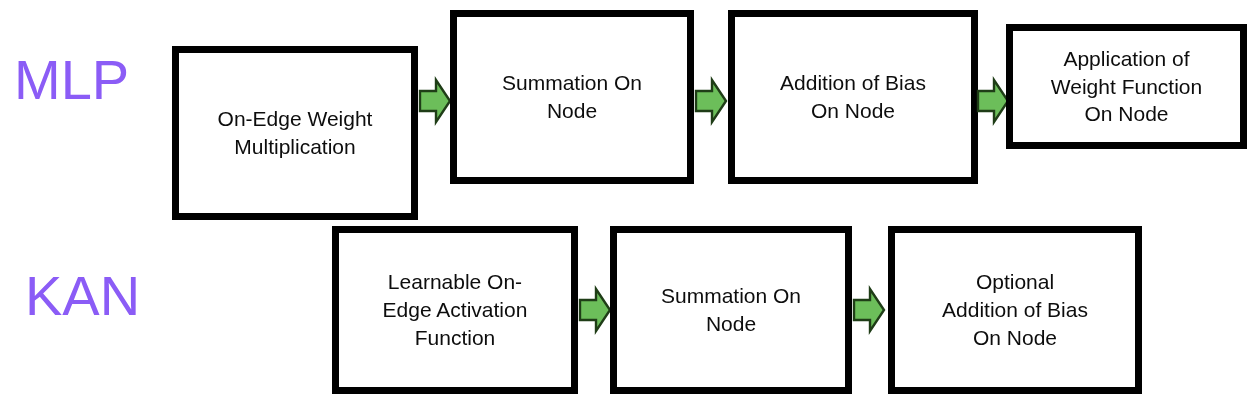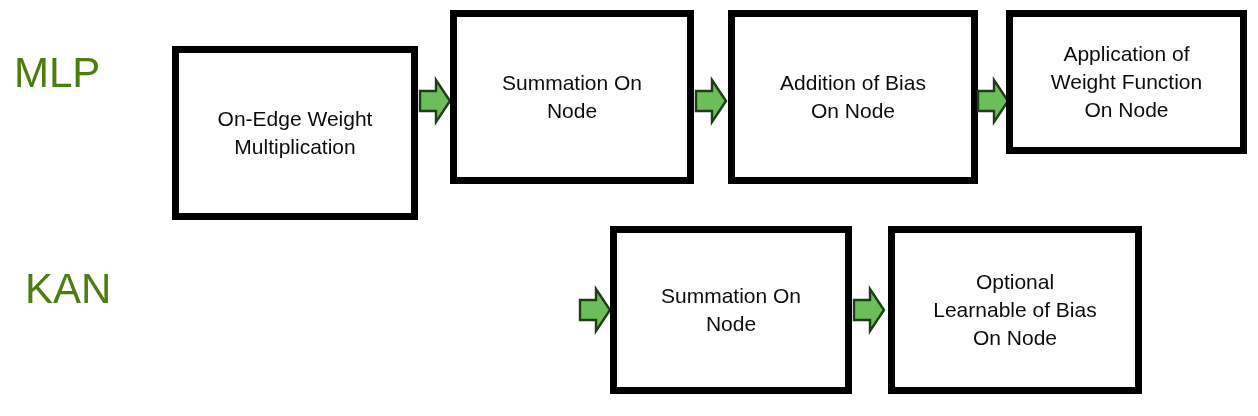--- a/index.html
+++ b/index.html
@@ -16,23 +16,23 @@
     width: 1258px;
     height: 416px;
     background: #ffffff;
     overflow: hidden;
   }
 
   
   .row-label {
     position: absolute;
     font-family: "Liberation Sans", sans-serif;
-    font-size: 42px;
+    font-size: 56px;
     font-weight: 400;
-    color: #4d7c0f;
+    color: #8b5cf6;
     letter-spacing: 0px;
     line-height: 1;
     white-space: nowrap;
   }
   #label-mlp { left: 14px; top: 52px; }
   #label-kan { left: 25px; top: 268px; }
 
   
   .box {
     position: absolute;
@@ -94,45 +94,50 @@
     <span class="box-text">Addition of Bias
 On Node</span>
   </div>
 
   <div class="arrow" style="left:976px; top:76px; width:34px; height:50px;">
     <svg width="34" height="50" viewBox="0 0 34 50">
       <polygon points="2,15 18,15 18,4 32,25 18,46 18,35 2,35" fill="#6cbe5a" stroke="#1f3d17" stroke-width="2.4" stroke-linejoin="miter"></polygon>
     </svg>
   </div>
 
-  <div class="box" style="left:1006px; top:10px; width:241px; height:144px;">
+  <div class="box" style="left:1006px; top:24px; width:241px; height:125px;">
     <span class="box-text">Application of
 Weight Function
 On Node</span>
   </div>
 
   <div class="row-label" id="label-kan">KAN</div>
 
+  <div class="box" style="left:332px; top:226px; width:246px; height:168px;">
+    <span class="box-text">Learnable On-
+Edge Activation
+Function</span>
+  </div>
 
   <div class="arrow" style="left:578px; top:285px; width:34px; height:50px;">
     <svg width="34" height="50" viewBox="0 0 34 50">
       <polygon points="2,15 18,15 18,4 32,25 18,46 18,35 2,35" fill="#6cbe5a" stroke="#1f3d17" stroke-width="2.4" stroke-linejoin="miter"></polygon>
     </svg>
   </div>
 
   <div class="box" style="left:610px; top:226px; width:242px; height:168px;">
     <span class="box-text">Summation On
 Node</span>
   </div>
 
   <div class="arrow" style="left:852px; top:285px; width:34px; height:50px;">
     <svg width="34" height="50" viewBox="0 0 34 50">
       <polygon points="2,15 18,15 18,4 32,25 18,46 18,35 2,35" fill="#6cbe5a" stroke="#1f3d17" stroke-width="2.4" stroke-linejoin="miter"></polygon>
     </svg>
   </div>
 
   <div class="box" style="left:888px; top:226px; width:254px; height:168px;">
     <span class="box-text">Optional
-Learnable of Bias
+Addition of Bias
 On Node</span>
   </div>
 
 </div>
 
 </body></html>

